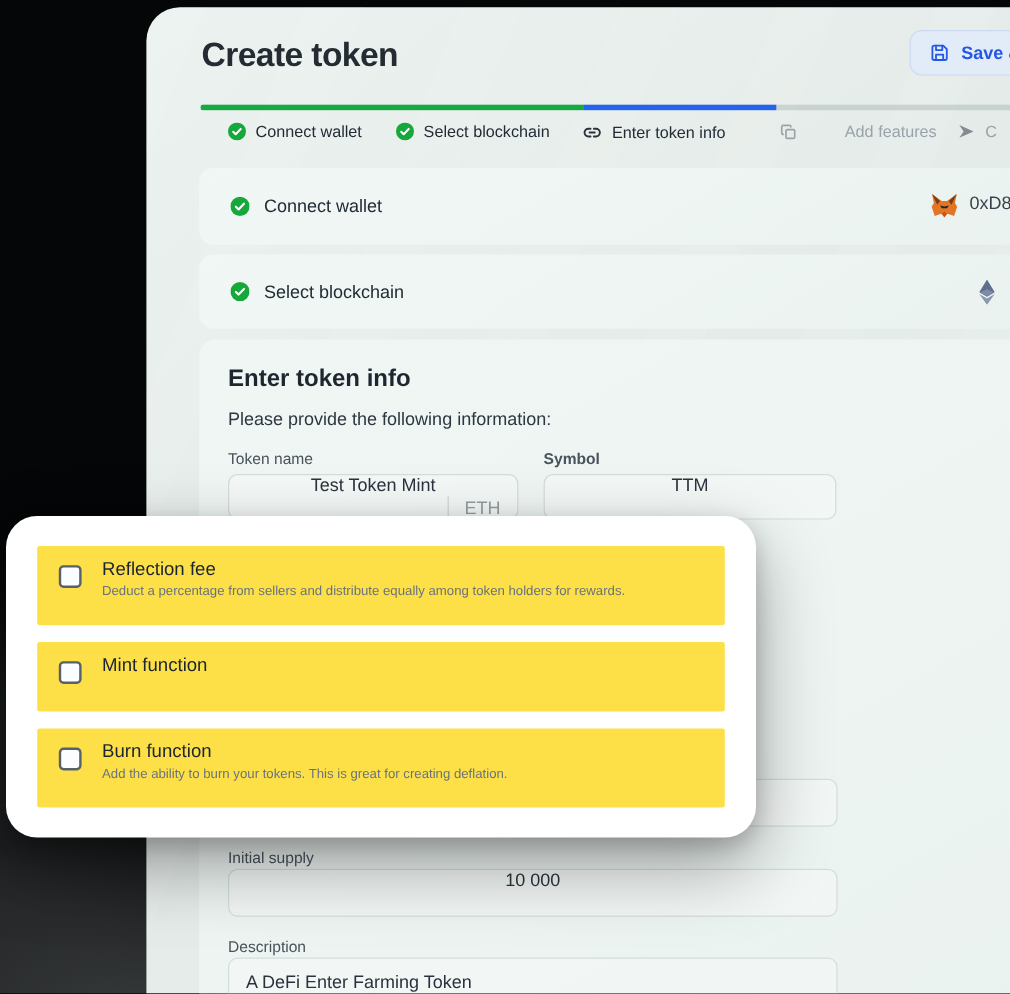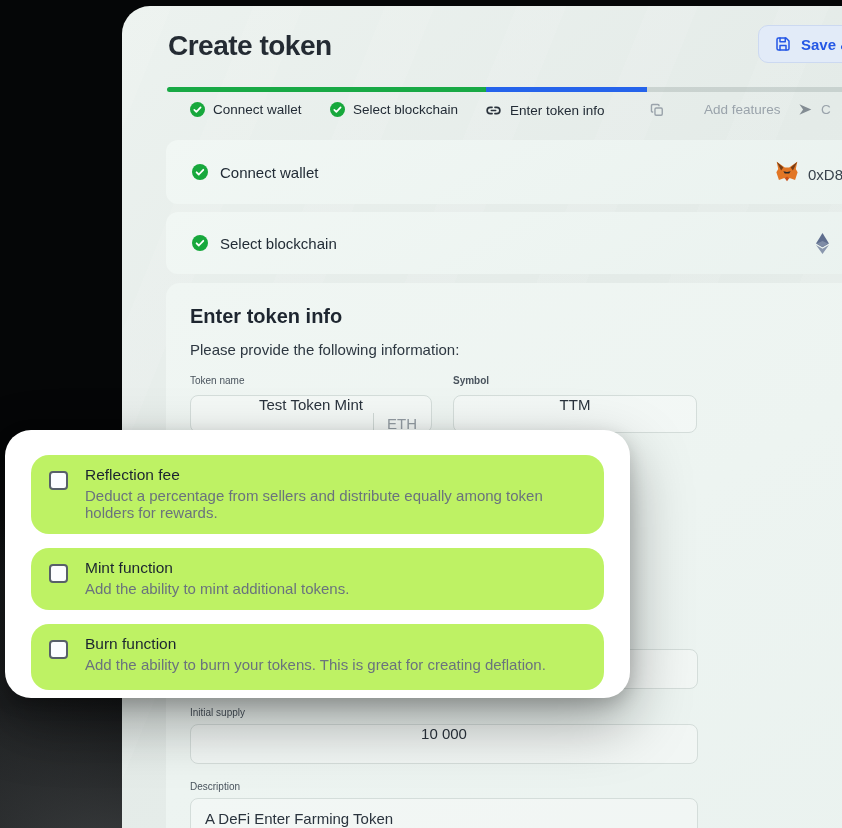--- a/index.html
+++ b/index.html
@@ -51,60 +51,60 @@
   .step .lbl{ font-size:13.5px; color:#232c36; }
   .step.upcoming .lbl{ color:#9aa3ab; }
 
   
   .acc-row{
     position:absolute; left:44px; right:-10px; border-radius:12px; cursor:pointer;
     background:linear-gradient(150deg,#f1f7f4,#eaf2ef);
     display:flex; align-items:center; padding:0 26px;
   }
   .acc-row .lbl{ font-size:15px; font-weight:500; color:#222c36; margin-left:12px; }
-  .acc-right{ position:absolute; display:flex; align-items:flex-end; gap:9px; }
+  .acc-right{ position:absolute; display:flex; align-items:flex-start; gap:9px; }
   .acc-address{ font-size:15px; color:#39434d; }
 
   
   .form-card{
     position:absolute; left:44px; right:-10px; top:277px; height:600px;
     border-radius:14px; background:linear-gradient(150deg,#f0f6f3,#eaf2ef);
   }
   .form-heading{ position:absolute; left:24px; top:22px; font-size:20px; font-weight:700; color:#1e2630; }
   .form-sub{ position:absolute; left:24px; top:58px; font-size:15px; color:#2d3741; }
-  .field-label{ position:absolute; font-size:10px; color:#49535d; }
+  .field-label{ position:absolute; font-size:13px; color:#49535d; }
   .input{
     position:absolute; height:38px; border:1px solid #d4ddda; border-radius:8px;
     background:rgba(255,255,255,.30); display:flex; align-items:center;
     padding:0 14px; font-size:15px; color:#2a333d;flex-direction:column;
   }
   .input .suffix{
     margin-left:auto; padding-left:13px; border-left:1px solid #cfd8d5;
     color:#939ca3; align-self:center; line-height:22px; height:22px;
   }
 
   
   .popover{
     position:absolute; left:5px; top:430px; width:625px; height:268px;
     background:#ffffff; border-radius:26px;
     box-shadow:0 24px 60px rgba(0,0,0,.35), 0 6px 18px rgba(0,0,0,.18);
     padding:25px 26px;
   }
   .option{
     display:flex; align-items:flex-start; gap:17px; cursor:pointer;
-    background:#bef264; border-radius:18px; padding:11px 18px 13px;
+    background:#fde047; border-radius:2px; padding:11px 18px 13px;
     margin-bottom:14px;
   }
   .option:last-child{ margin-bottom:0; }
   .checkbox{
     flex:0 0 auto; width:19px; height:19px; margin-top:5px;
     border:2px solid #586069; border-radius:4px; background:#fcfdfe;
   }
   .opt-title{ font-size:15.5px; color:#1b2430; }
-  .opt-desc{ font-size:15px; color:#6a737d; margin-top:3px; }
+  .opt-desc{ font-size:11px; color:#6a737d; margin-top:3px; }
 </style>
 </head>
 <body>
 
 <div class="stage">
 
   <div class="panel">
 
     <h1 class="panel-title">Create token</h1>
 
@@ -250,21 +250,20 @@
       <span>
         <div class="opt-title">Reflection fee</div>
         <div class="opt-desc">Deduct a percentage from sellers and distribute equally among token holders for rewards.</div>
       </span>
     </div>
 
     <div class="option" style="min-height:58px;">
       <span class="checkbox"></span>
       <span>
         <div class="opt-title">Mint function</div>
-        <div class="opt-desc">Add the ability to mint additional tokens.</div>
       </span>
     </div>
 
     <div class="option" style="min-height:66px;">
       <span class="checkbox"></span>
       <span>
         <div class="opt-title">Burn function</div>
         <div class="opt-desc">Add the ability to burn your tokens. This is great for creating deflation.</div>
       </span>
     </div>

